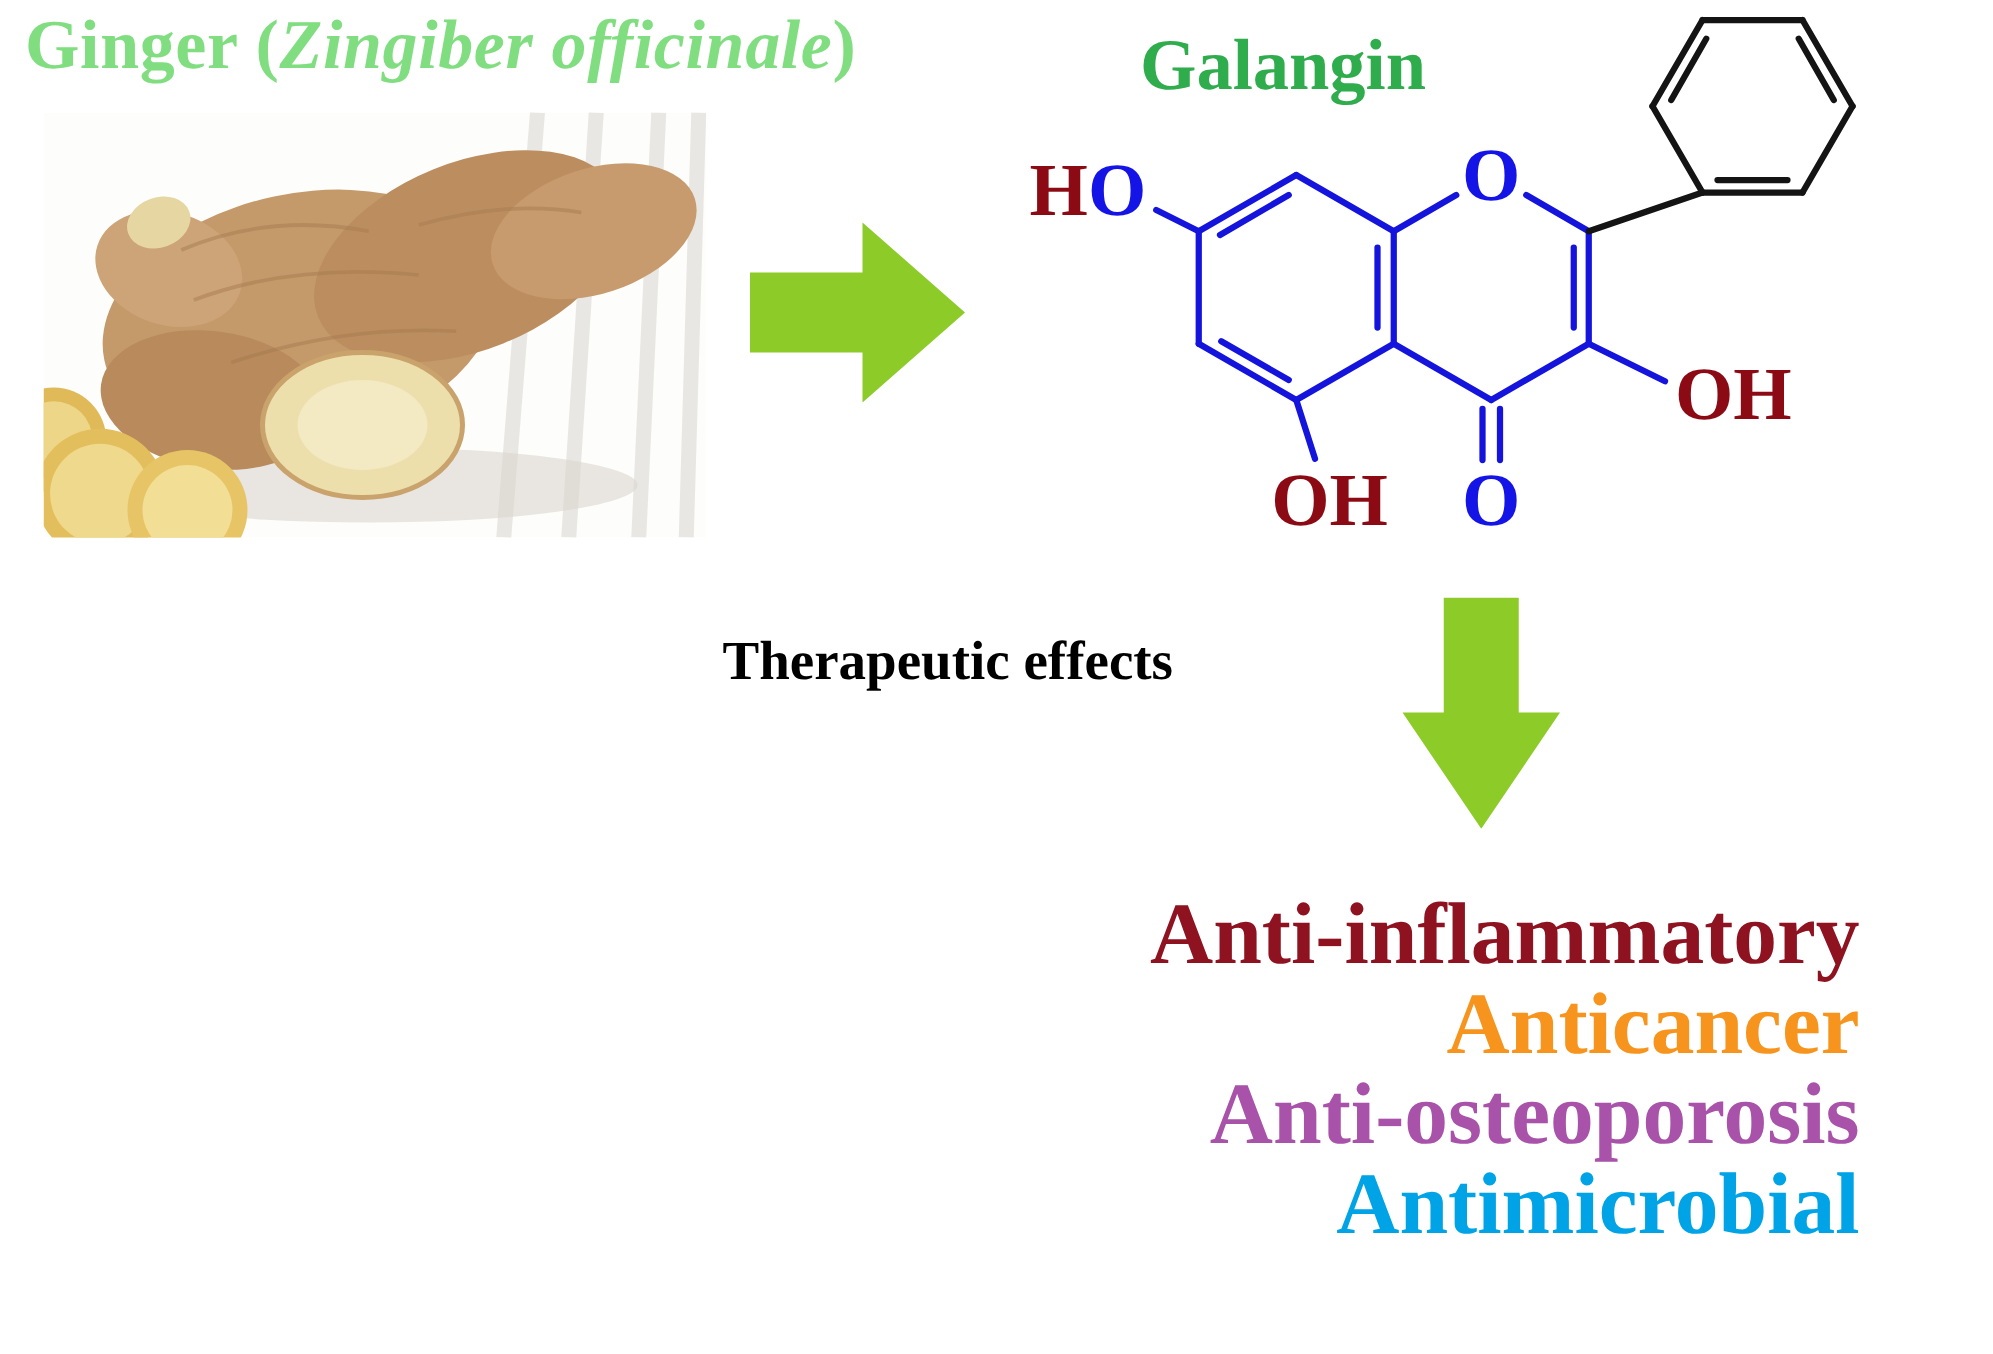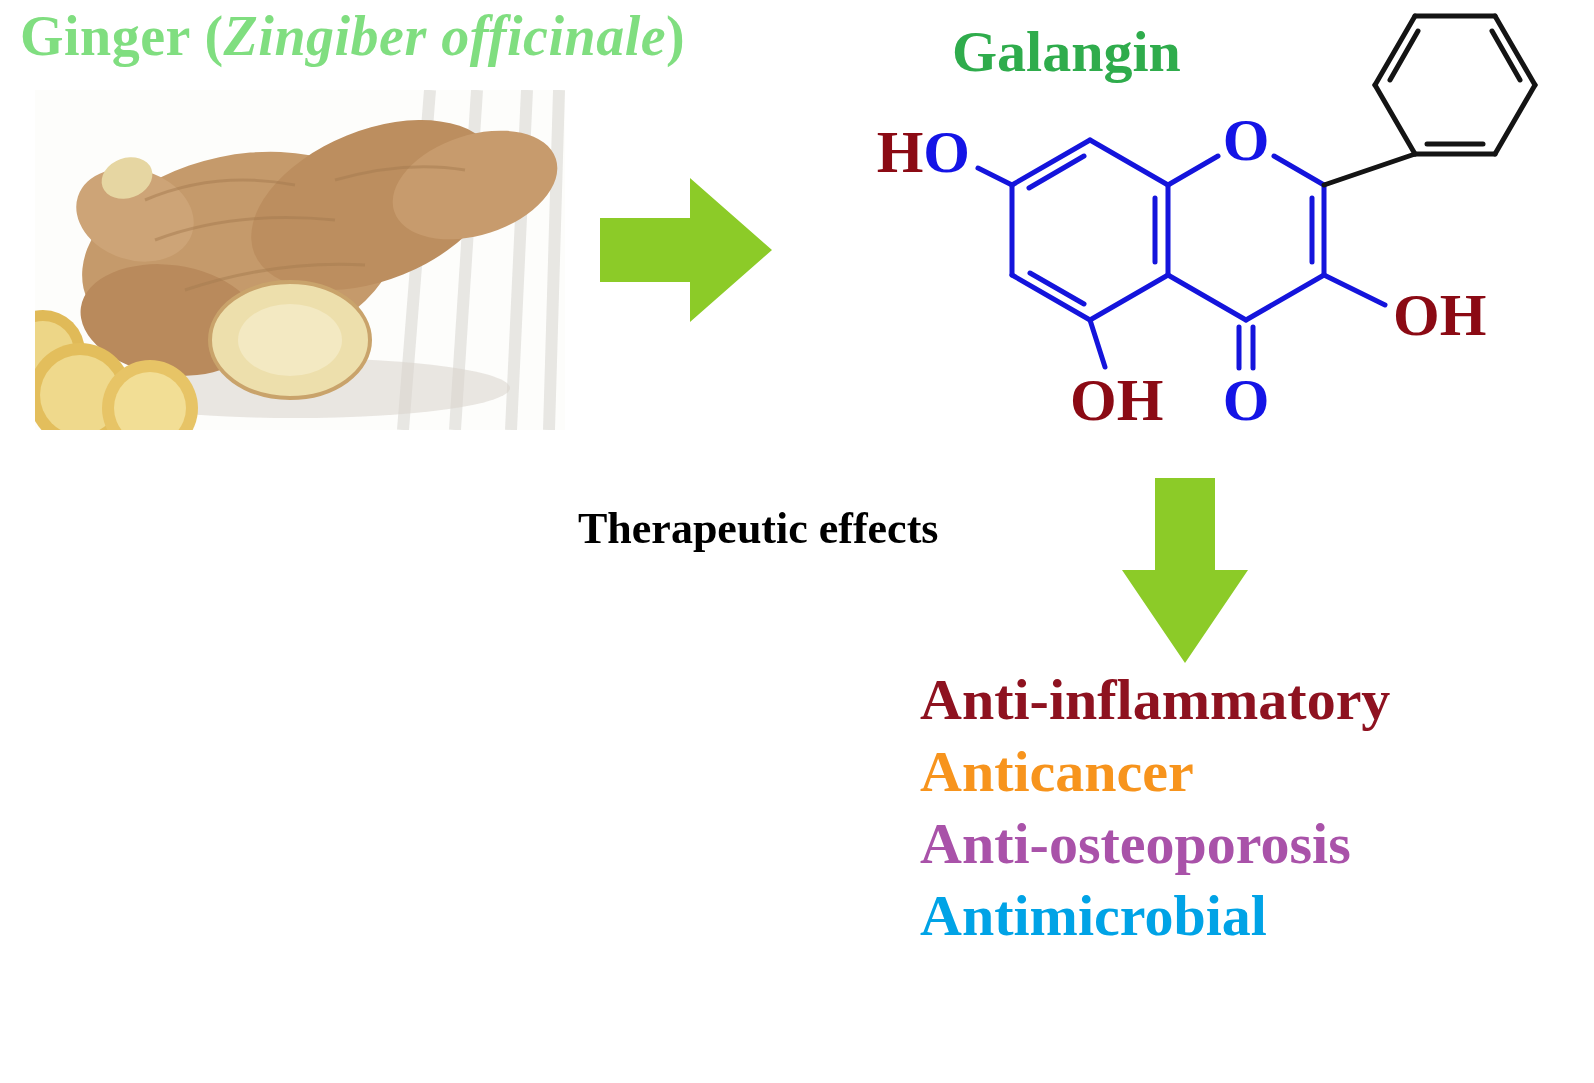--- a/index.html
+++ b/index.html
@@ -12,37 +12,37 @@
     font-family: "Liberation Serif", serif;
   }
   .abs { position: absolute; }
   .ginger-title {
     left: 20px; top: 4px;
     font-size: 56px; font-weight: bold;
     white-space: nowrap; letter-spacing: 0.5px;
   }
   .ginger-title em { font-style: italic; }
   .galangin-title {
-    left: 952px; top: 18px;
+    left: 912px; top: 18px;
     font-size: 58px; font-weight: bold;
     white-space: nowrap;
   }
   .photo-frame { left: 35px; top: 90px; width: 530px; height: 340px; }
   .arrow-right { left: 600px; top: 178px; }
-  .structure { left: 865px; top: 0px; text-align: right; }
+  .structure { left: 812px; top: 0px; text-align: right; }
   .therapeutic {
     left: 578px; top: 503px;
     font-size: 44px; font-weight: bold; color: #000;
     white-space: nowrap;
   }
   .arrow-down { left: 1122px; top: 478px; }
   .effects {
-    left: 920px; top: 664px;
-    font-size: 58px; font-weight: bold;
-    line-height: 72px; white-space: nowrap;
+    left: 920px; top: 712px;
+    font-size: 70px; font-weight: bold;
+    line-height: 72px; white-space: nowrap; text-align: right;
   }
 </style>
 </head>
 <body>
 
 <div class="root">
 
   <div class="abs ginger-title" style="color: rgb(128, 222, 128);">
     <span>Ginger (</span><em>Zingiber officinale</em><span>)</span>
   </div>

